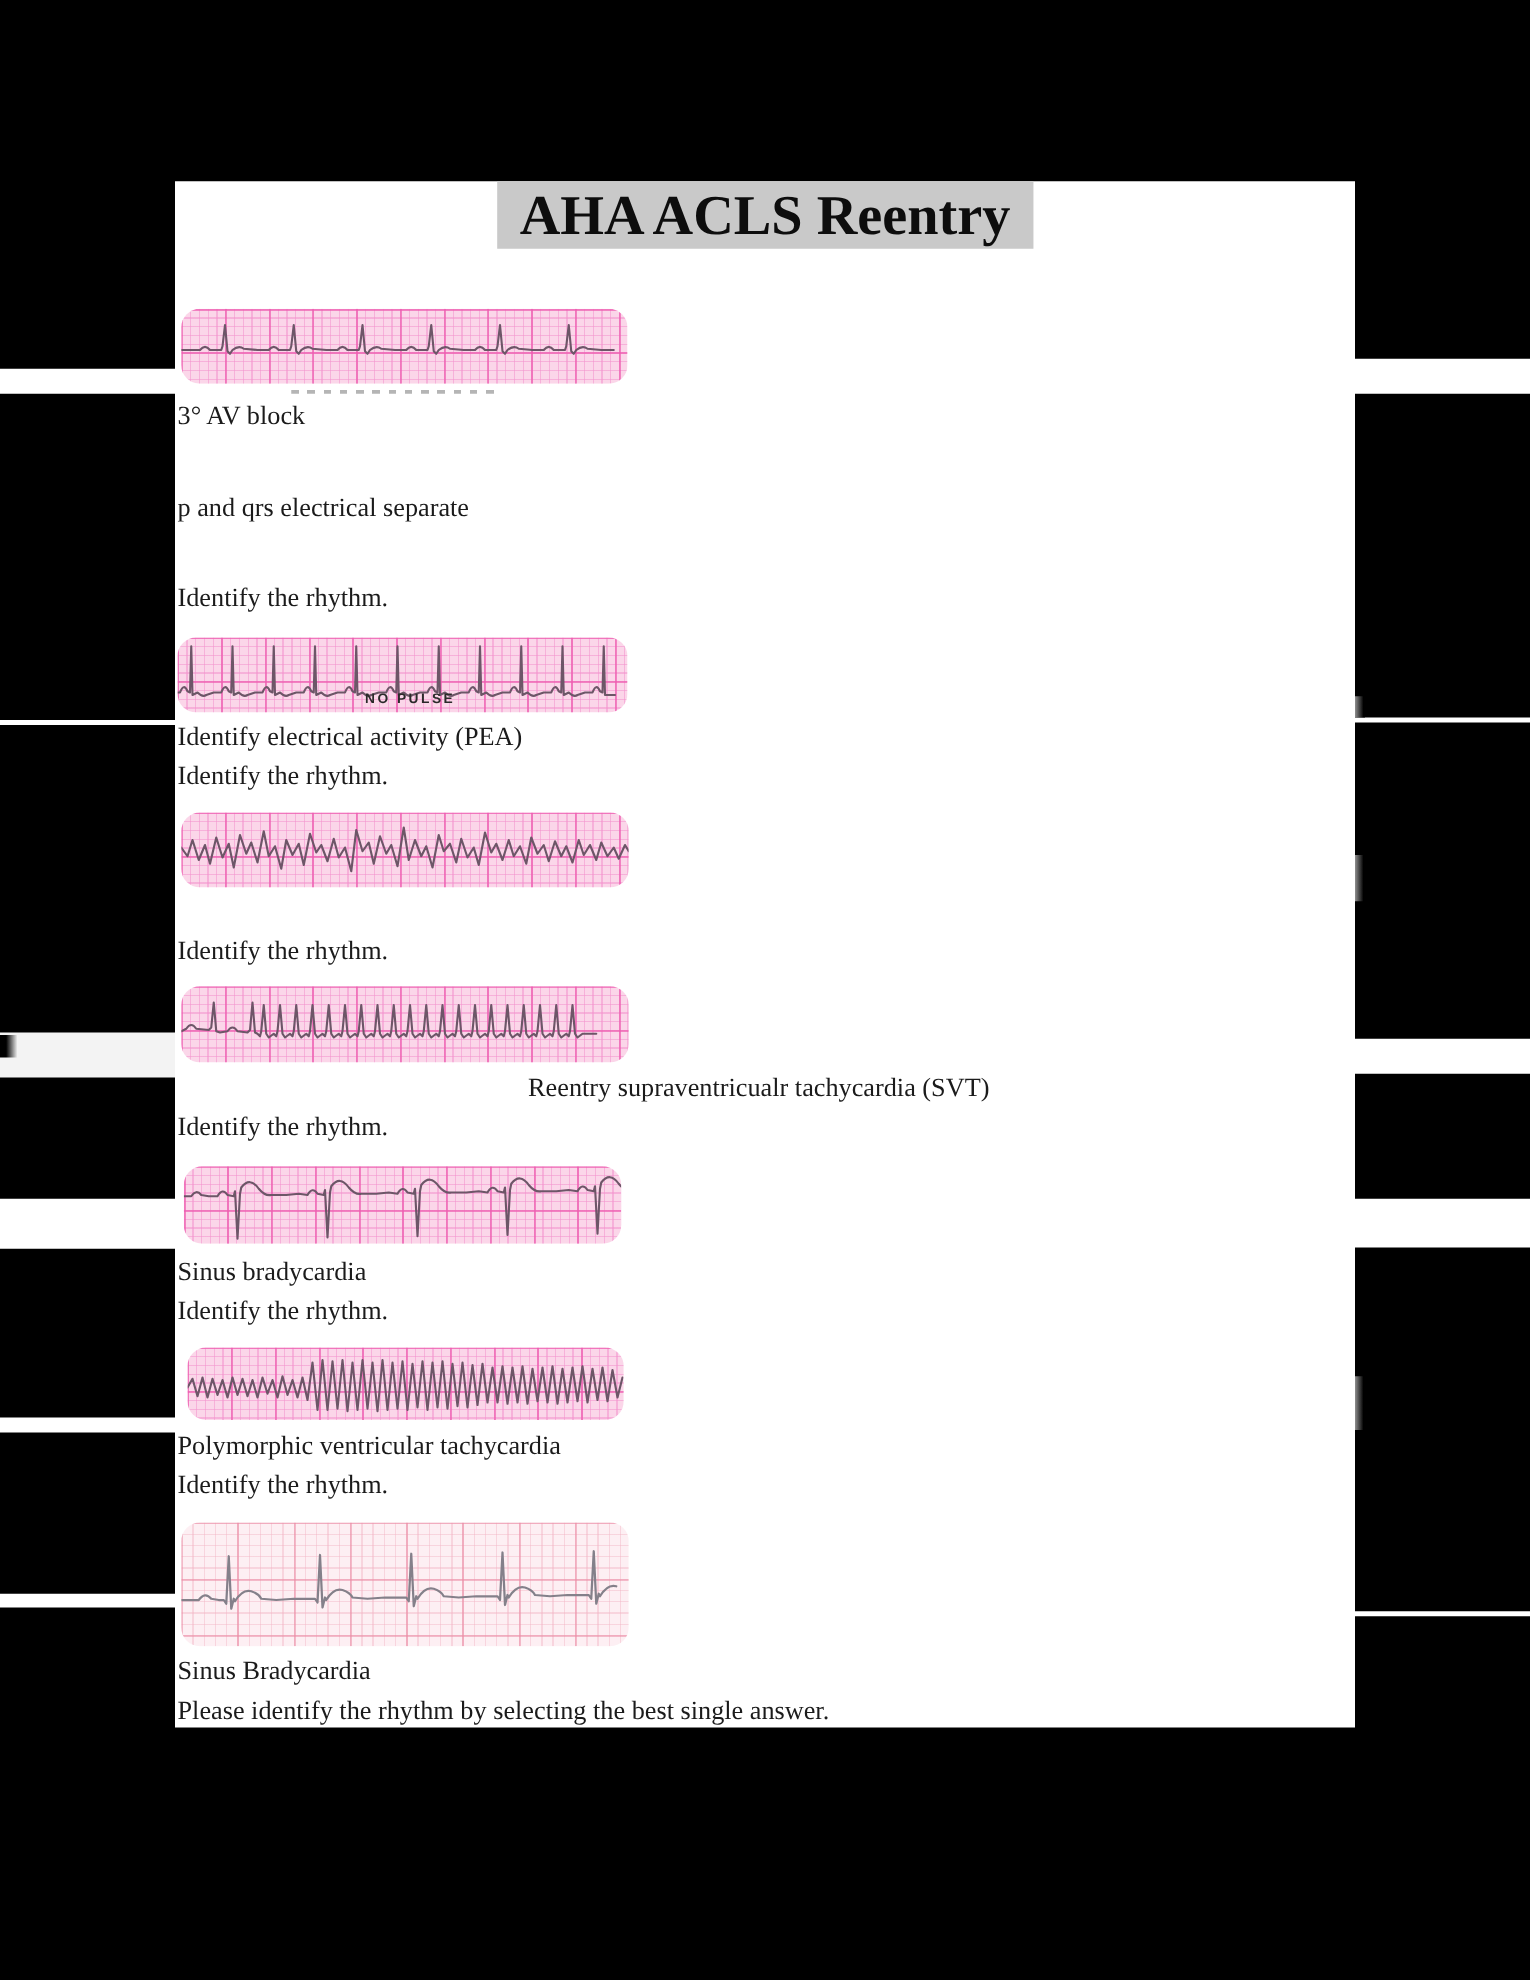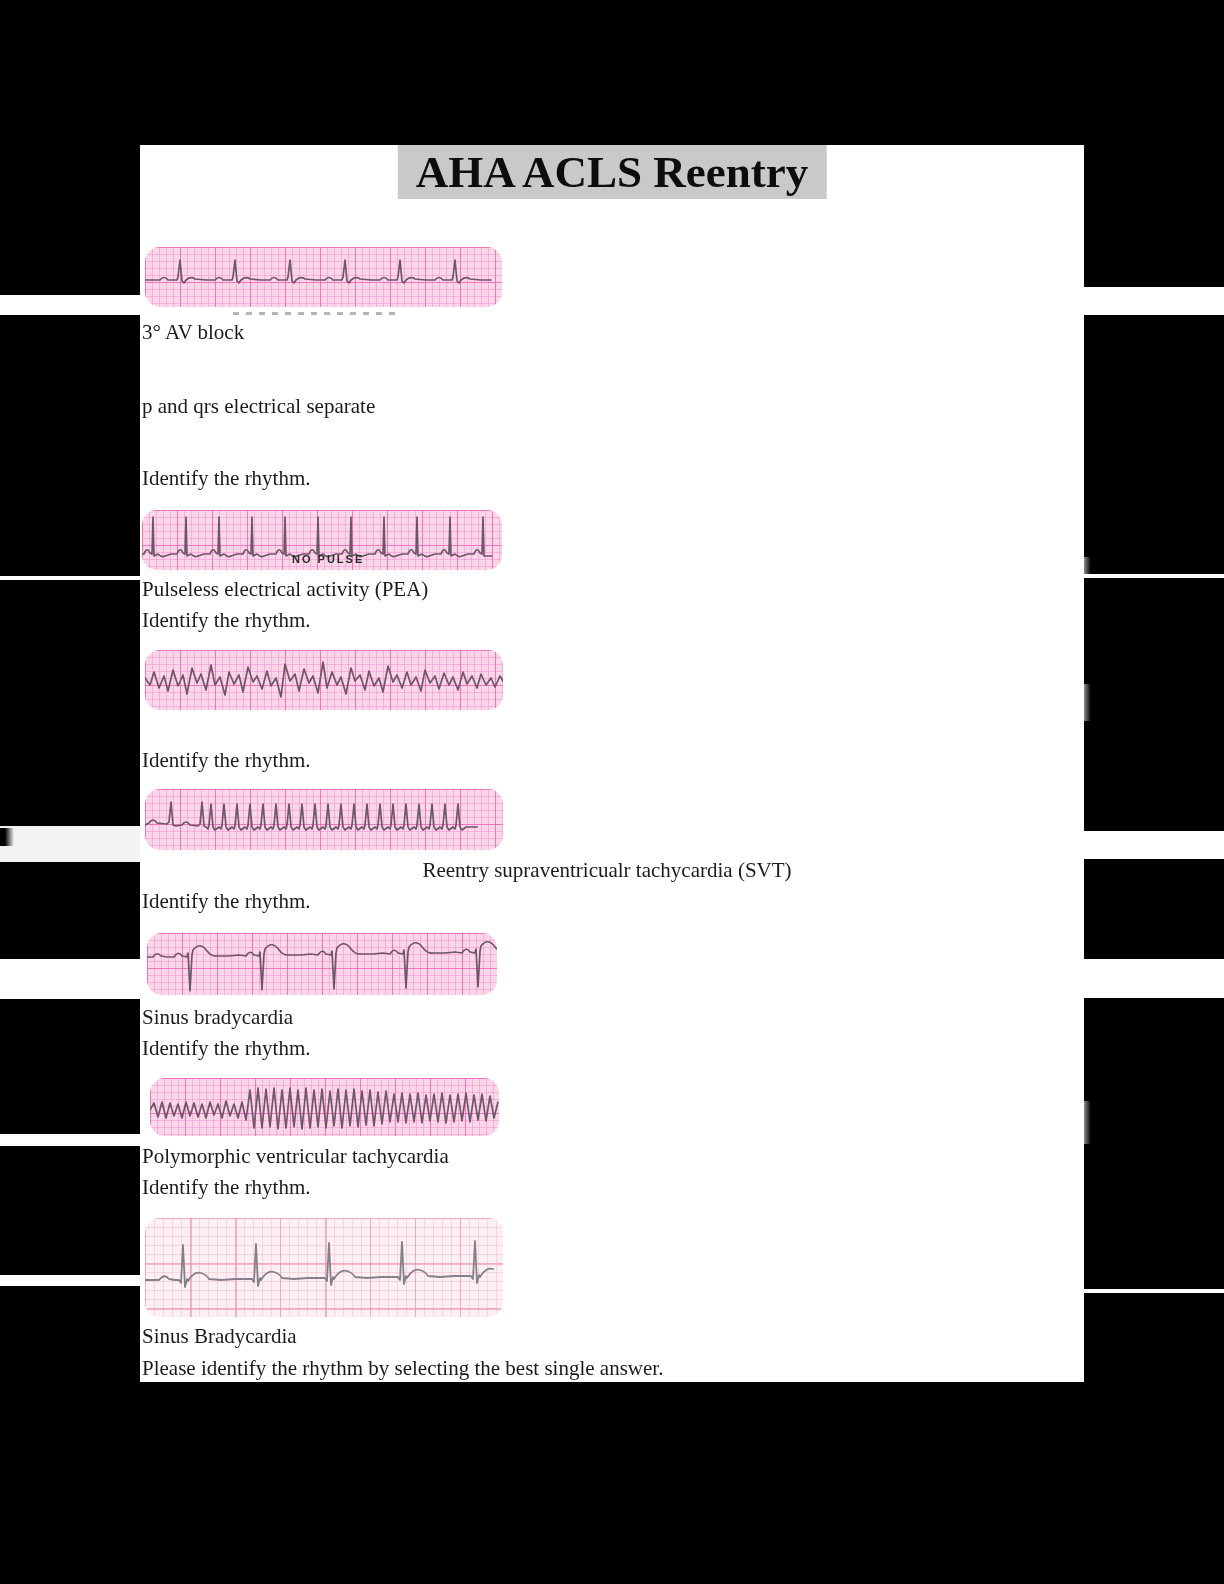--- a/index.html
+++ b/index.html
@@ -104,21 +104,21 @@
         q3,-8 6,-1 l2,1 l1,-37 l1,39 l2,-1 l2,-1 q4,4 7,2 q3,-1 6,-2 l6,0
         q3,-8 6,-1 l2,1 l1,-37 l1,39 l2,-1 l2,-1 q4,4 7,2 q3,-1 6,-2 l6,0
         q3,-8 6,-1 l2,1 l1,-37 l1,39 l2,-1 l2,-1 q4,4 7,2 q3,-1 6,-2 l6,0
         q3,-8 6,-1 l2,1 l1,-37 l1,39 l2,-1 l2,-1 q4,4 7,2 q3,-1 6,-2 l6,0
         q3,-8 6,-1 l2,1 l1,-37 l1,39 l2,-1 l2,-1 q4,4 7,2 q3,-1 6,-2 l6,0
         q3,-8 6,-1 l2,1 l1,-37 l1,39 l2,-1 l2,-1 q4,4 7,2 q3,-1 6,-2 l6,0
         q3,-8 6,-1 l2,1 l1,-37 l1,39 h8"></path>
     </svg>
     <div class="no-pulse">NO PULSE</div>
   </div>
-  <div class="line" style="top:428px;">Pulseless electrical activity (PEA)</div>
+  <div class="line" style="top:428px;">Identify electrical activity (PEA)</div>
   <div class="line" style="top:459px;">Identify the rhythm.</div>
 
   <div class="strip" style="left:5px;top:505px;width:358px;height:60px;">
     <svg width="358" height="60" viewBox="0 0 358 60">
       <path class="trace" d="M0,28 L5,35 L9,22 L14,38 L19,26 L23,41 L28,20 L33,36 L38,25 L42,44
         L47,18 L52,33 L56,24 L61,40 L66,15 L70,35 L75,27 L80,45 L84,22 L89,34
         L94,25 L98,42 L103,17 L108,32 L112,26 L117,39 L122,21 L126,36 L131,28 L136,47
         L140,14 L145,31 L150,24 L154,41 L159,19 L164,33 L168,26 L173,43 L178,12 L182,38
         L187,22 L192,35 L196,27 L201,44 L206,18 L210,31 L215,25 L220,40 L224,21 L229,36
         L234,28 L238,42 L243,16 L248,32 L252,25 L257,38 L262,22 L266,35 L271,27 L276,41

